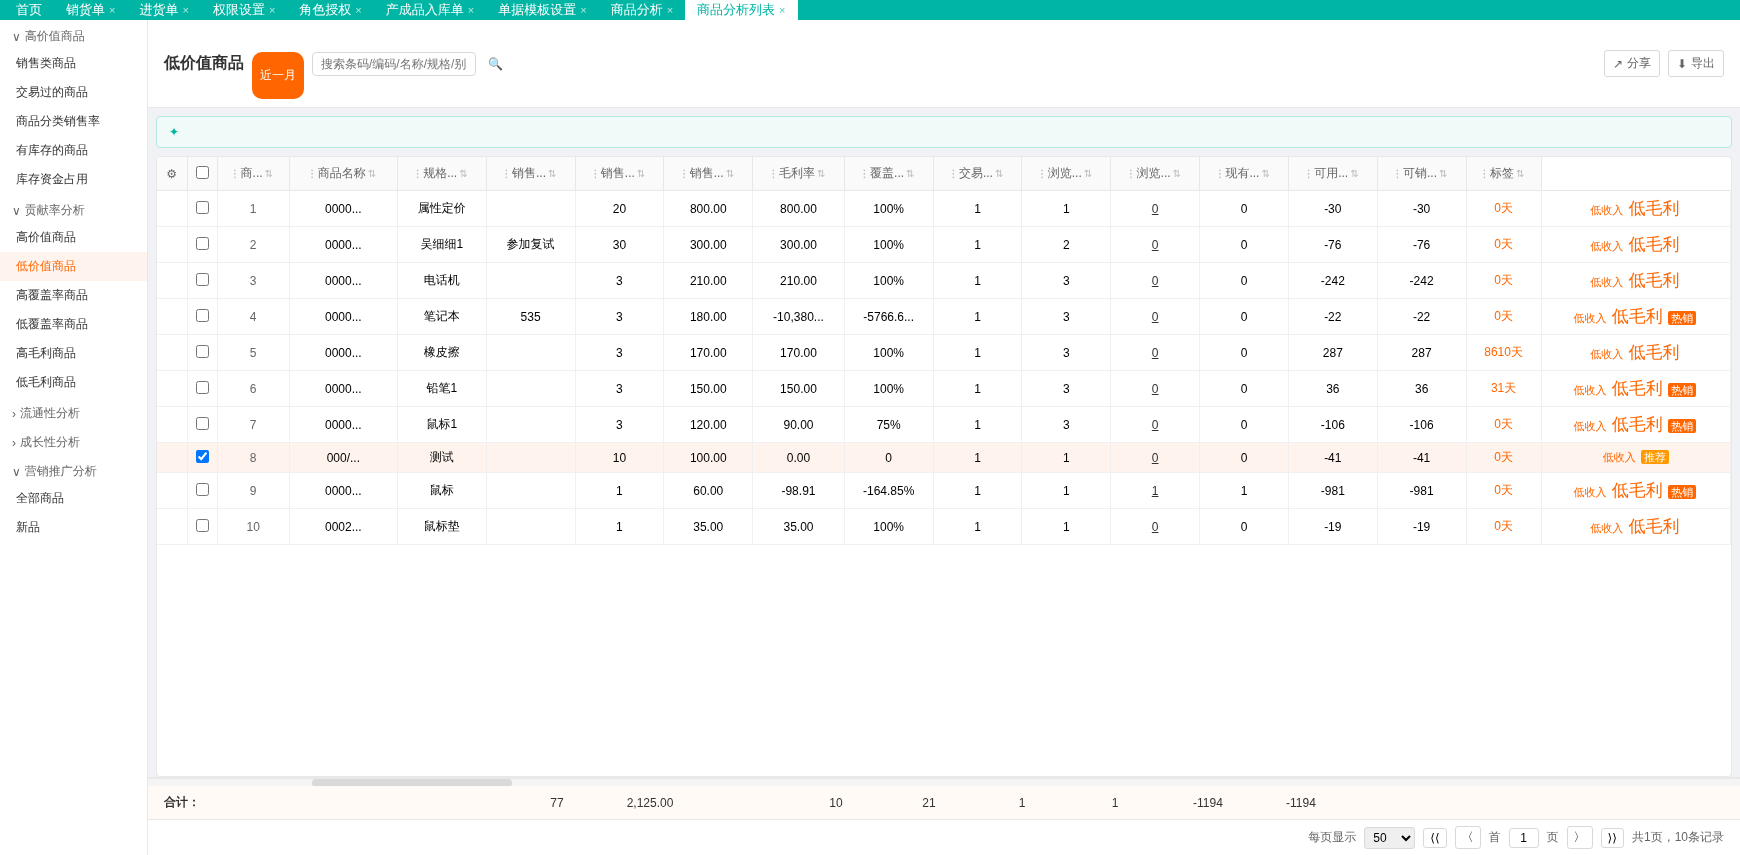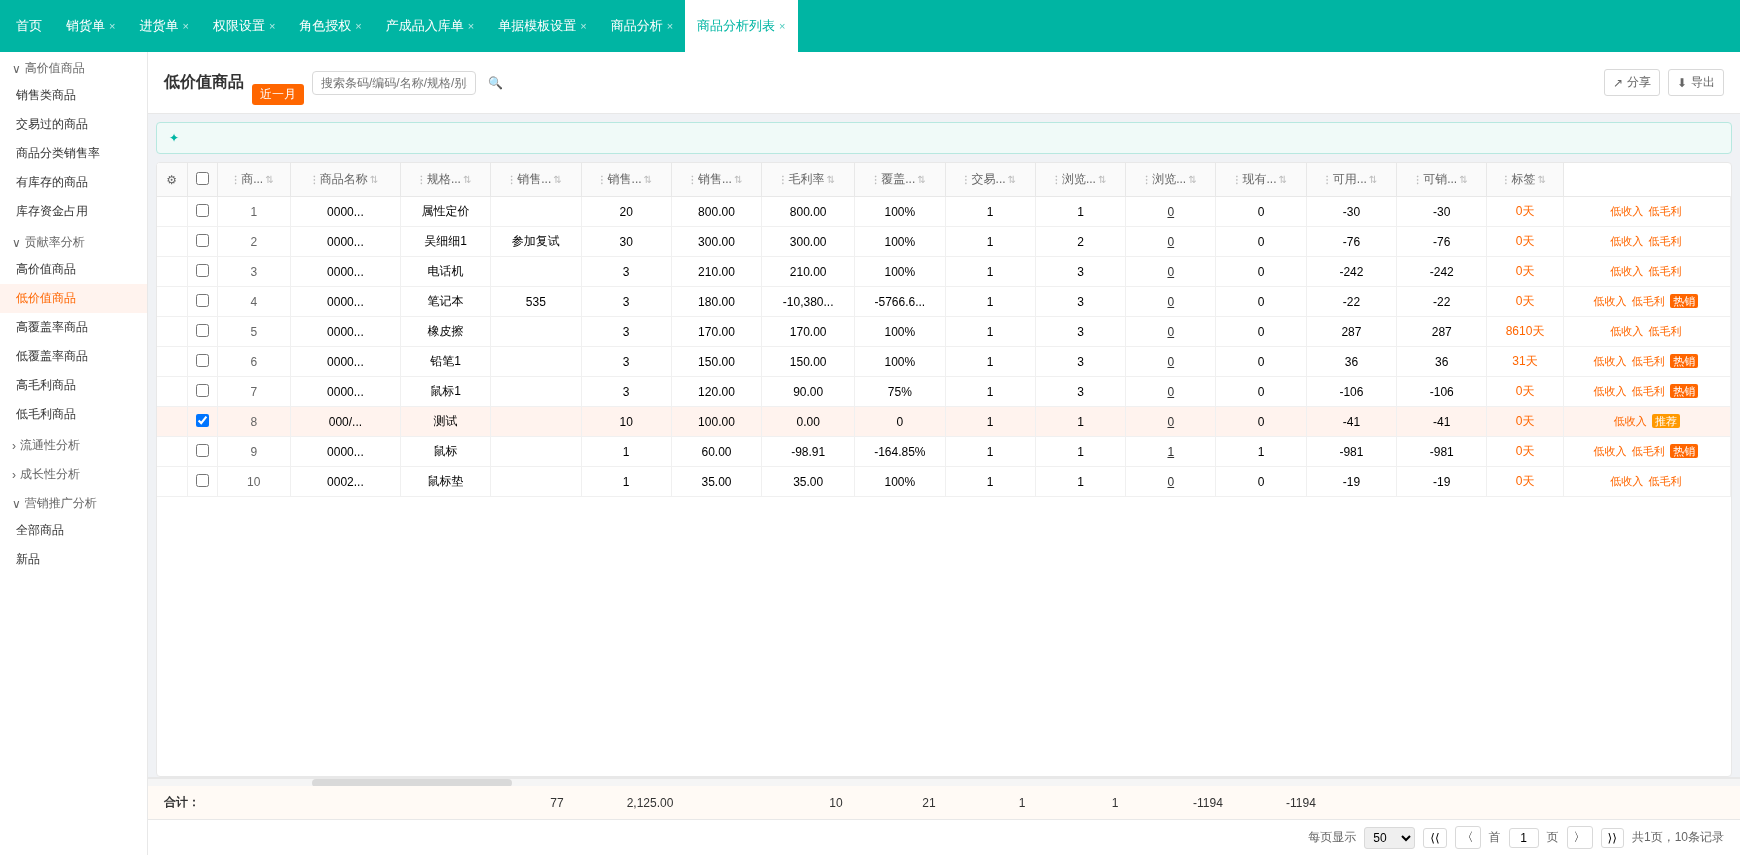--- a/index.html
+++ b/index.html
@@ -3,21 +3,21 @@
   <meta charset="utf-8">
   <style>
     * { box-sizing: border-box; margin: 0; padding: 0; }
     body { font-family: 'Microsoft YaHei', Arial, sans-serif; font-size: 12px; background: #f5f5f5; overflow: hidden; height: 855px; display: flex; flex-direction: column; }
 
     
     .top-nav {
       background: #00b5a3;
       display: flex;
       align-items: center;
-      height: 52px;
+      height: 20px;
       padding: 0 4px;
       flex-shrink: 0;
     }
     .nav-item {
       color: #fff;
       padding: 0 12px;
       height: 100%;
       display: flex;
       align-items: center;
       cursor: pointer;
@@ -79,22 +79,22 @@
     }
     .page-title {
       font-size: 16px;
       font-weight: bold;
       color: #333;
     }
     .tag-btn {
       background: #ff6600;
       color: #fff;
       border: none;
-      border-radius: 3px;
-      padding: 2px 8px;
+      border-radius: 10px;
+      padding: 15px 8px;
       font-size: 12px;
       cursor: pointer;
       margin-top: 24px;
     }
     .search-box {
       border: 1px solid #d9d9d9;
       border-radius: 4px;
       padding: 4px 8px;
       font-size: 12px;
       width: 164px;
@@ -169,21 +169,21 @@
     }
     td {
       padding: 6px;
       text-align: center;
       border-bottom: 1px solid #f0f0f0;
       border-right: 1px solid #f0f0f0;
       white-space: nowrap;
     }
     tbody tr.highlighted { background: #fff3ee; }
     .tag-low-income { color: #ff6600; font-size: 11px; margin-right: 2px; }
-    .tag-low-profit { color: #ff6600; font-size: 11px; margin-right: 2px; }
+    .tag-low-profit { color: #ff6600; font-size: 17px; margin-right: 2px; }
     .tag-hot { background: #ff6600; color: #fff; font-size: 11px; padding: 1px 3px; border-radius: 2px; margin-right: 2px; }
     .tag-recommend { background: #ff9900; color: #fff; font-size: 11px; padding: 1px 3px; border-radius: 2px; }
     .days-tag { color: #ff6600; }
     .link-style { color: #333; text-decoration: underline; cursor: pointer; }
     .checkbox-col { width: 30px; }
     .settings-col { width: 30px; }
 
     
     .footer {
       background: #fff;

